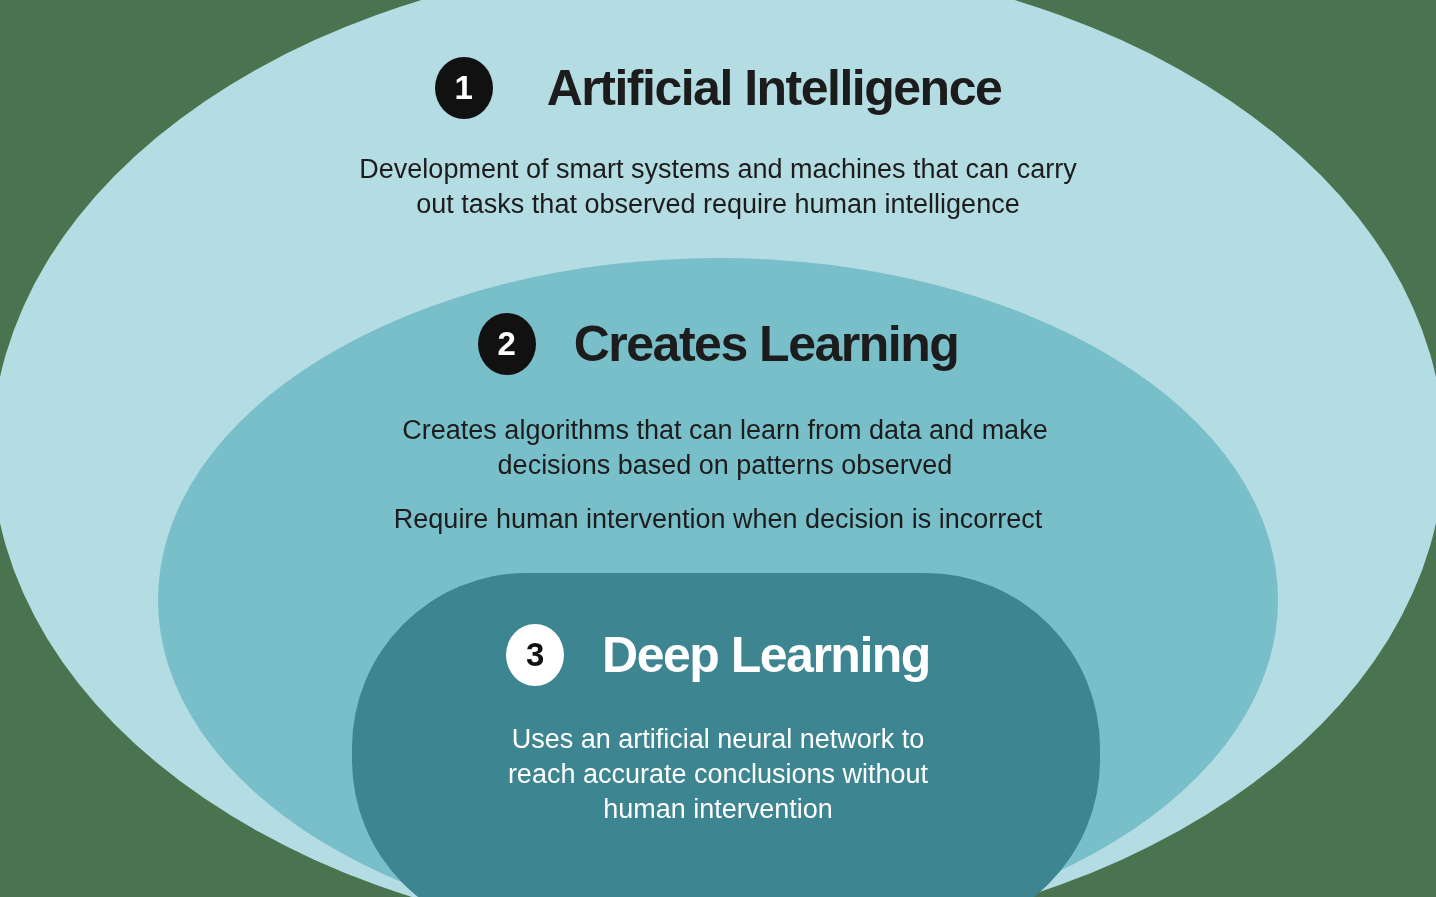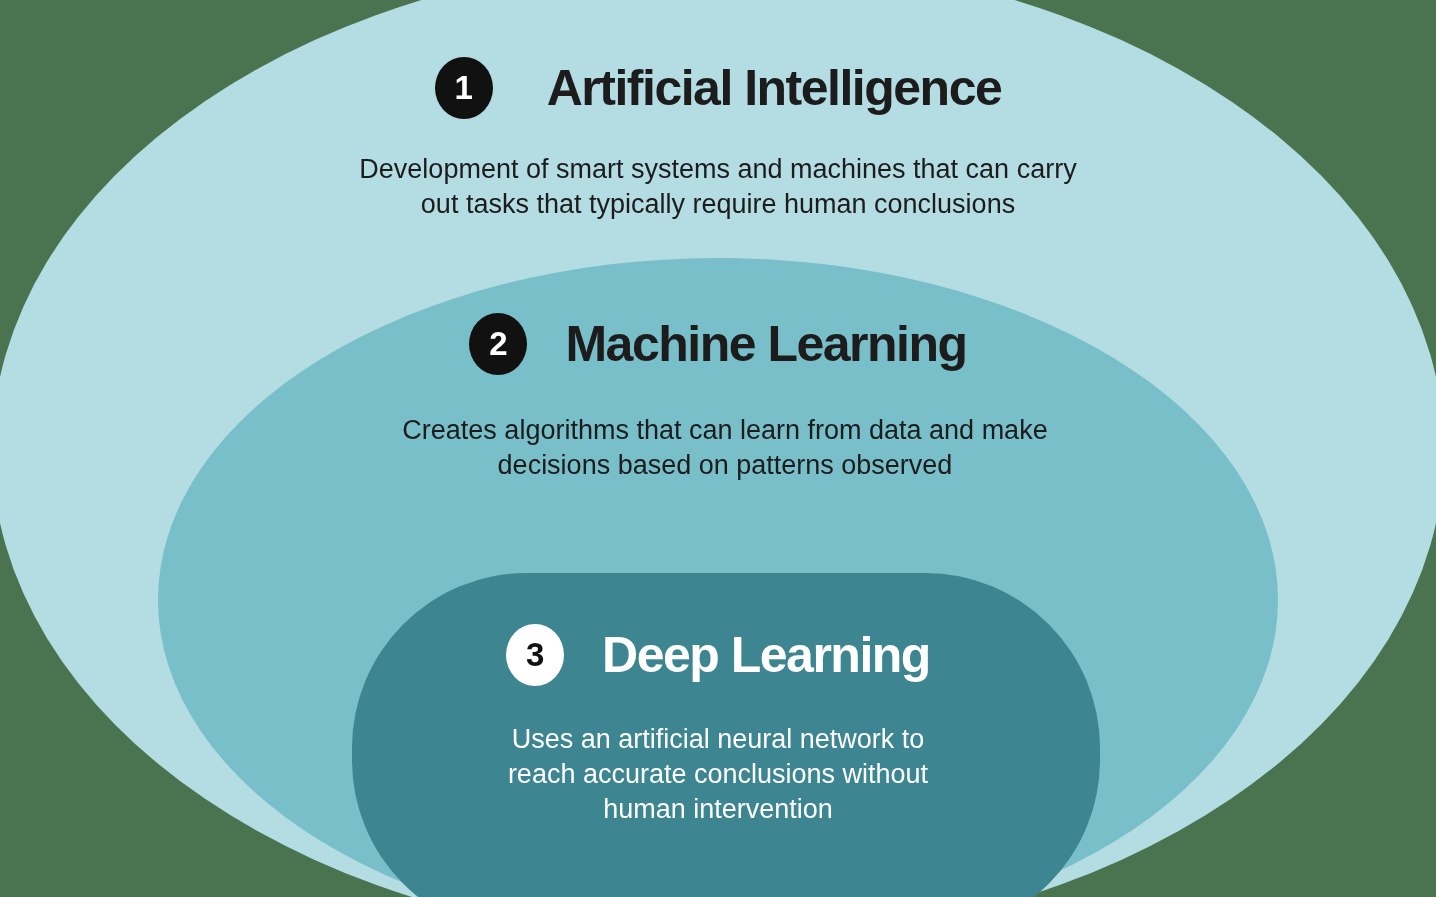--- a/index.html
+++ b/index.html
@@ -85,28 +85,29 @@
 
   <div class="shape shape-ai"></div>
   <div class="shape shape-ml"></div>
   <div class="shape shape-dl"></div>
 
   <div class="header-row" id="header-ai">
     <div class="badge badge-dark">1</div>
     <div class="layer-title">Artificial Intelligence</div>
   </div>
   <div class="desc" id="desc-ai">Development of smart systems and machines that can carry
-out tasks that typically require human conclusions</div>
+out tasks that observed require human intelligence</div>
 
   <div class="header-row" id="header-ml">
     <div class="badge badge-dark">2</div>
-    <div class="layer-title">Machine Learning</div>
+    <div class="layer-title">Creates Learning</div>
   </div>
   <div class="desc" id="desc-ml-1">Creates algorithms that can learn from data and make
 decisions based on patterns observed</div>
+  <div class="desc" id="desc-ml-2">Require human intervention when decision is incorrect</div>
 
   <div class="header-row" id="header-dl">
     <div class="badge badge-light">3</div>
     <div class="layer-title layer-title-light">Deep Learning</div>
   </div>
   <div class="desc desc-light" id="desc-dl">Uses an artificial neural network to
 reach accurate conclusions without
 human intervention</div>
 
 </div>

